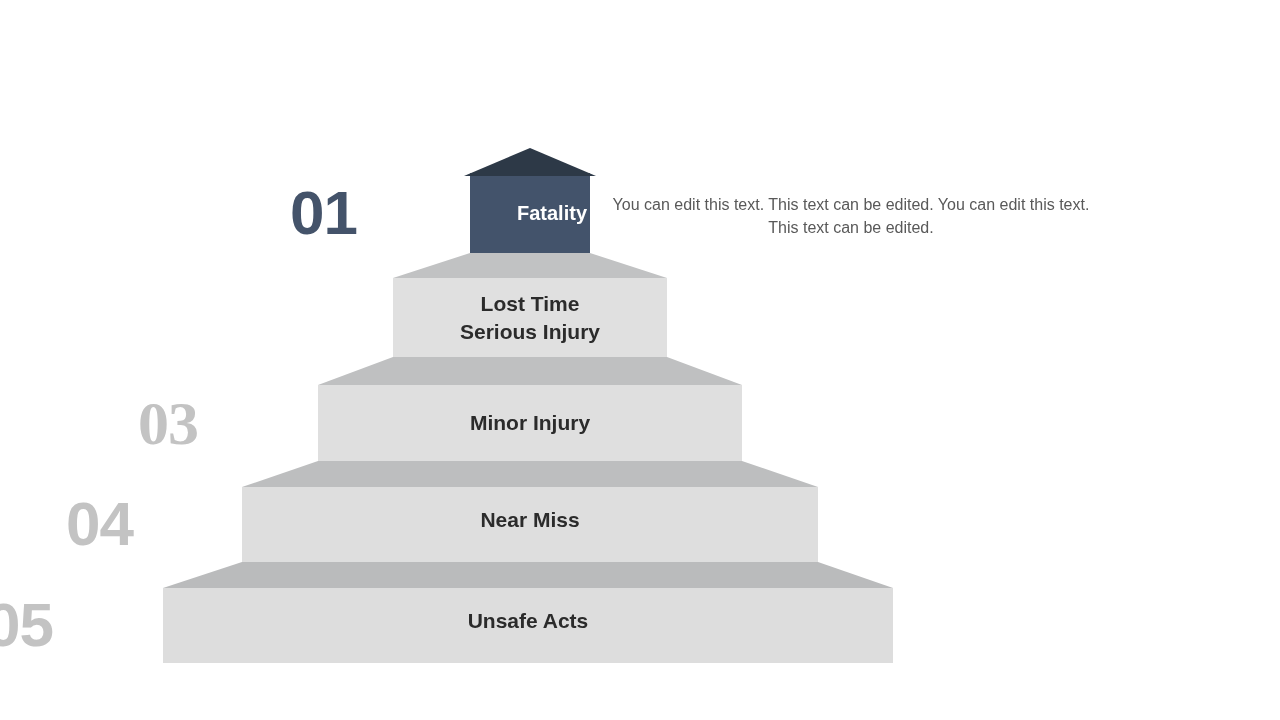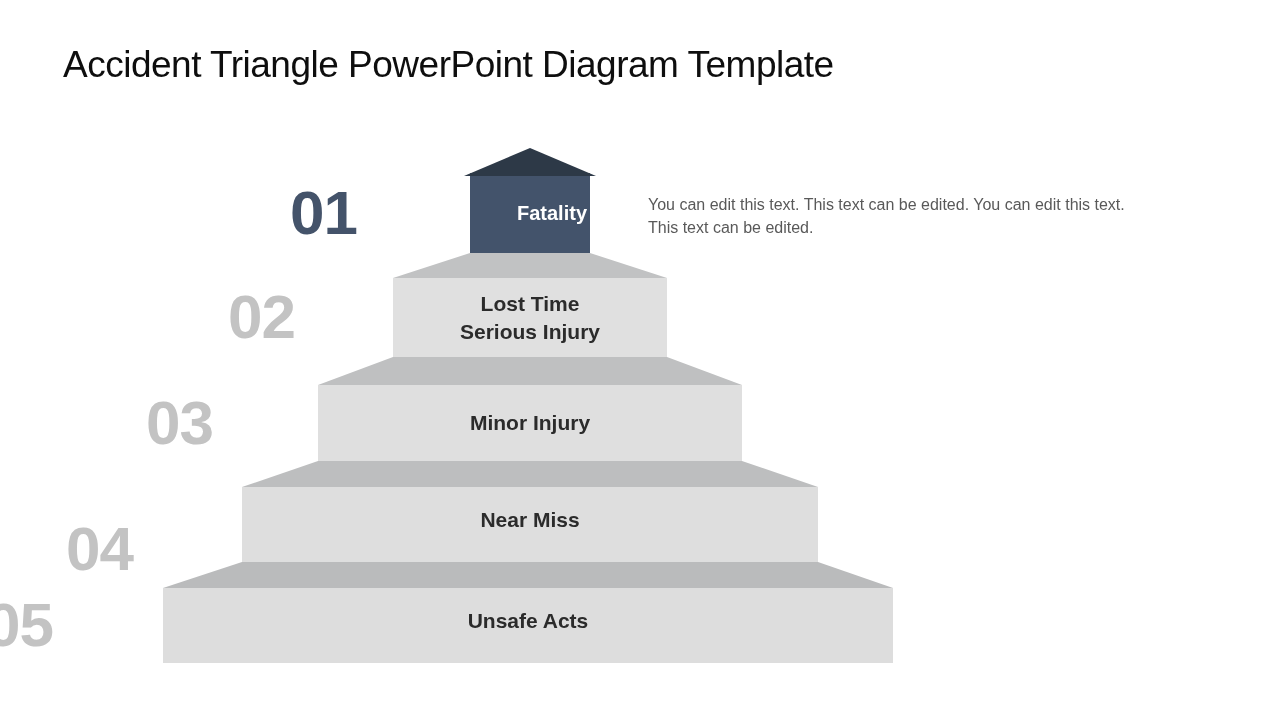--- a/index.html
+++ b/index.html
@@ -9,74 +9,72 @@
 
   .slide-title {
     position: absolute; left: 63px; top: 44px;
     font-size: 37px; font-weight: 400; color: #0e0e0e;
     letter-spacing: -0.5px; white-space: nowrap;
   }
 
   .pyramid-svg { position: absolute; left: 0; top: 0; width: 1280px; height: 720px; }
 
   .desc-text {
-    position: absolute; left: 648px; top: 193px; width: 500px;
-    font-size: 16px; line-height: 23px; color: #595959;
+    position: absolute; left: 601px; top: 193px; width: 500px;
+    font-size: 16px; line-height: 23px; color: #595959; text-align: center;
   }
 
   .step-num {
     position: absolute; width: 150px; text-align: left;
     font-size: 62px; line-height: 62px; font-weight: 700;
     letter-spacing: -1px; color: #c3c3c3;
   }
   .num-1 { left: 290px; top: 182px; color: #44536a; }
   .num-2 { left: 228px; top: 286px; }
-  .num-3 { left: 146px; top: 392px; }
-  .num-4 { left:  66px; top: 493px; margin-top: 25px; }
+  .num-3 { left: 138px; top: 392px; font-family: Liberation Serif, serif; }
+  .num-4 { left:  66px; top: 493px; }
   .num-5 { left: -14px; top: 594px; }
 
   .step-label {
     position: absolute; display: flex; align-items: center; justify-content: center;
     text-align: center; font-weight: 700; color: #2b2b2b;
     font-size: 21px; line-height: 28px; white-space: pre-line;
   }
   .label-1 { left: 470px; top: 173px; width: 120px; height: 80px;
              color: #ffffff; font-size: 20px; padding-left: 44px; }
   .label-2 { left: 393px; top: 278px; width: 274px; height: 79px; }
   .label-3 { left: 318px; top: 385px; width: 424px; height: 76px; }
   .label-4 { left: 242px; top: 487px; width: 576px; height: 65px; }
   .label-5 { left: 163px; top: 588px; width: 730px; height: 65px; border-radius: 8px; }
 </style>
 </head>
 <body>
 
 <div class="slide">
 
-  <h1 class="slide-title">Accident Triangle PowerPoint Diagram Template</h1>
 
   <svg class="pyramid-svg" viewBox="0 0 1280 720">
 
     <polygon points="242,562 818,562 893,588 163,588" fill="#babbbc"></polygon>
     <rect x="163" y="588" width="730" height="75" fill="#dddddd"></rect>
 
     <polygon points="318,461 742,461 818,487 242,487" fill="#bdbebf"></polygon>
     <rect x="242" y="487" width="576" height="75" fill="#dedede"></rect>
 
     <polygon points="393,357 667,357 742,385 318,385" fill="#bfc0c1"></polygon>
     <rect x="318" y="385" width="424" height="76" fill="#dfdfdf"></rect>
 
     <polygon points="470,253 590,253 667,278 393,278" fill="#c1c2c3"></polygon>
     <rect x="393" y="278" width="274" height="79" fill="#e0e0e0"></rect>
 
     <rect x="470" y="173" width="120" height="80" fill="#43536b"></rect>
     <polygon points="530,148 596,176 464,176" fill="#2d3947"></polygon>
   </svg>
 
   <div class="step-num num-1">01</div>
-  <div class="step-num num-2">02</div>
   <div class="step-num num-3">03</div>
   <div class="step-num num-4">04</div>
   <div class="step-num num-5">05</div>
 
   <div class="step-label label-1">Fatality</div>
   <div class="step-label label-3">Minor Injury</div>
   <div class="step-label label-2">Lost Time
 Serious Injury</div>
   <div class="step-label label-4">Near Miss</div>
   <div class="step-label label-5">Unsafe Acts</div>

